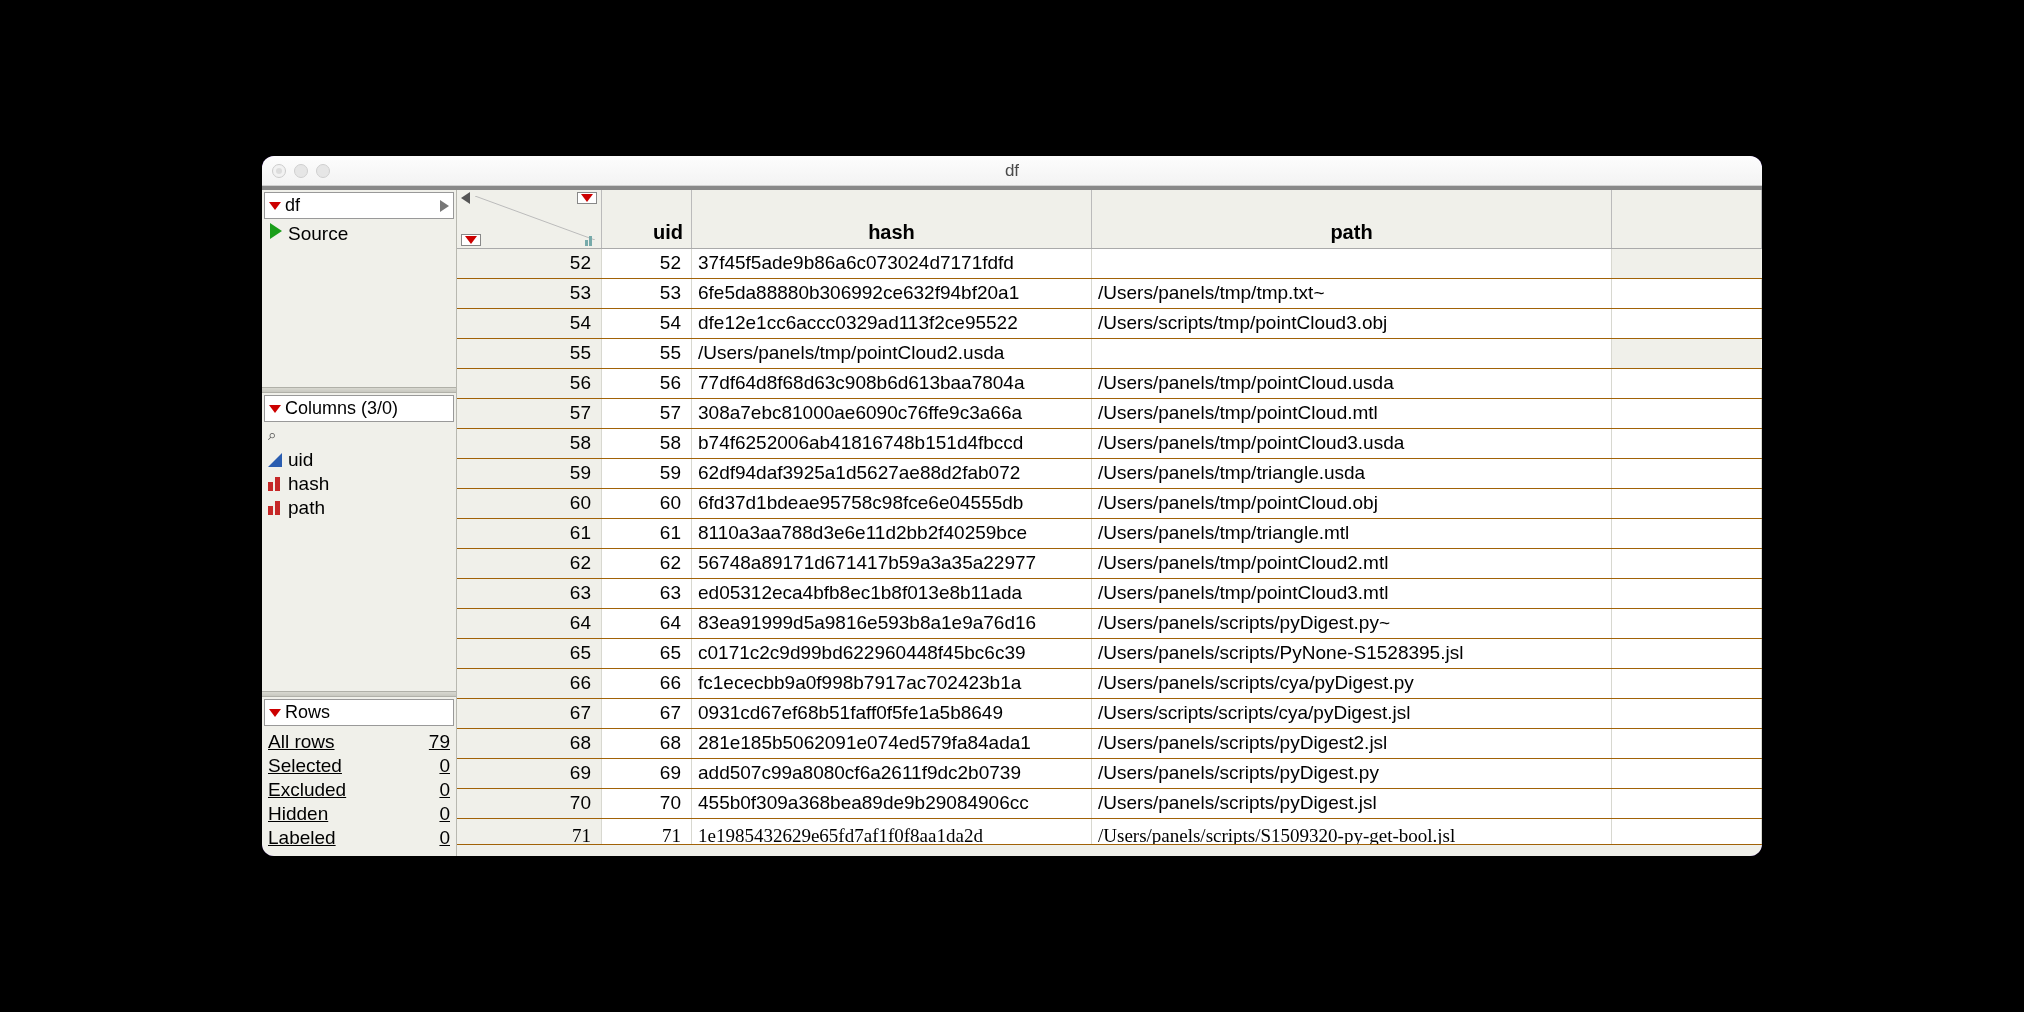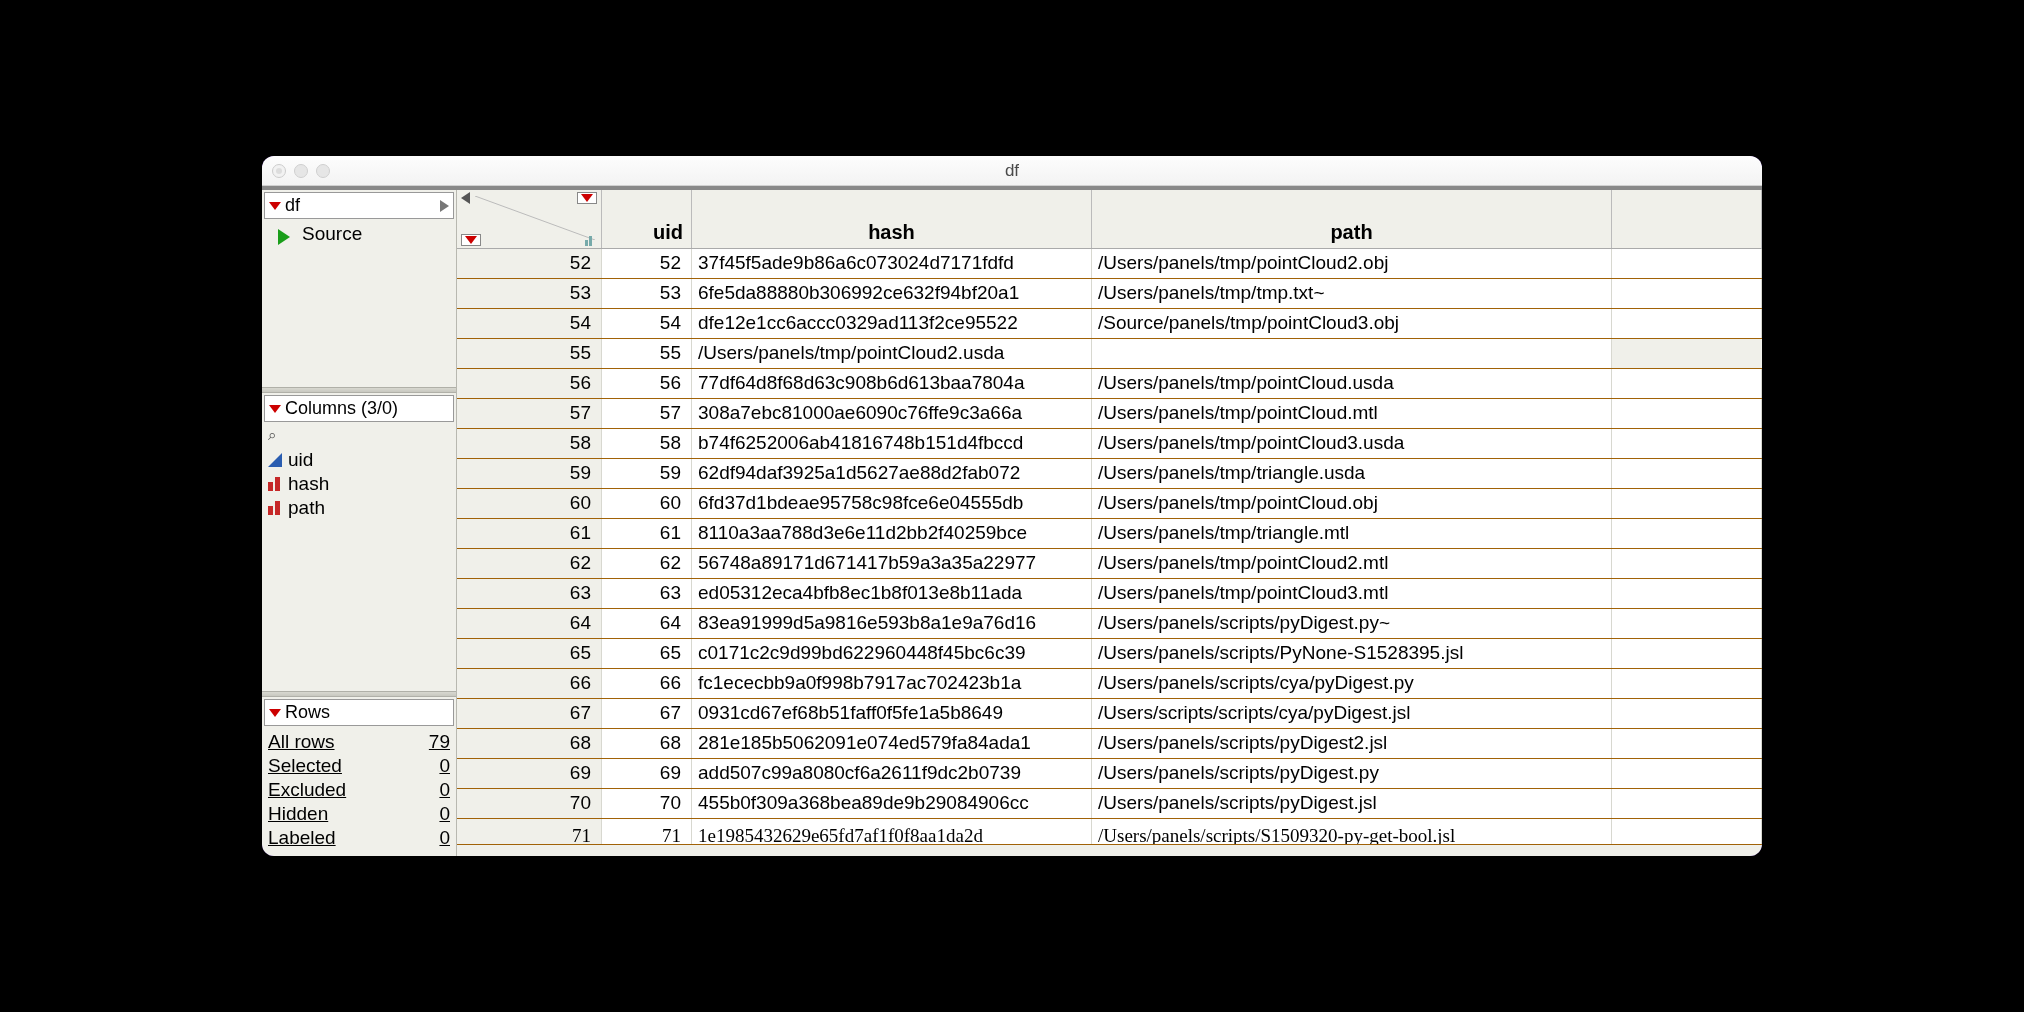--- a/index.html
+++ b/index.html
@@ -69,21 +69,21 @@
     border-top:8px solid #cc0000;
     display:inline-block;
   }
   .panel-head .arrow-right {
     margin-left:auto;
     width:0;height:0;
     border-top:6px solid transparent;
     border-bottom:6px solid transparent;
     border-left:9px solid #777;
   }
-  .src-row { display:flex; align-items:flex-end; gap:12px; padding:2px 6px 2px 8px; font-size:19px;margin-left:8px;}
+  .src-row { display:flex; align-items:flex-start; gap:6px; padding:2px 6px 2px 8px; font-size:19px;}
   .play-icon {
     width:0;height:0;
     border-top:8px solid transparent;
     border-bottom:8px solid transparent;
     border-left:12px solid #1a9e1a;
   }
   .panel-sep { height:6px; background: linear-gradient(#d8d8d0,#c8c8c0); border-top:1px solid #b0b0a8; border-bottom:1px solid #b0b0a8;}
   .search-row { display:flex; align-items:center; padding:2px 6px; font-size:15px; color:#555;}
   .col-list { padding:2px 6px; font-size:19px;}
   .col-item { display:flex; align-items:center; gap:6px; padding:1px 0;}
@@ -270,35 +270,34 @@
         <div class="hdr-col">
             <span>path</span>
           </div>
         <div></div>
       </div>
       <div class="grid-body" id="grid-body">
           <div class="grid-row">
             <div>52</div>
             <div>52</div>
             <div>37f45f5ade9b86a6c073024d7171fdfd</div>
-            <div>/Users/panels/tmp/pointCloud2.obj</div>
             <div></div>
           </div>
           <div class="grid-row">
             <div>53</div>
             <div>53</div>
             <div>6fe5da88880b306992ce632f94bf20a1</div>
             <div>/Users/panels/tmp/tmp.txt~</div>
             <div></div>
           </div>
           <div class="grid-row">
             <div>54</div>
             <div>54</div>
             <div>dfe12e1cc6accc0329ad113f2ce95522</div>
-            <div>/Source/panels/tmp/pointCloud3.obj</div>
+            <div>/Users/scripts/tmp/pointCloud3.obj</div>
             <div></div>
           </div>
           <div class="grid-row">
             <div>55</div>
             <div>55</div>
             <div>/Users/panels/tmp/pointCloud2.usda</div>
             <div></div>
           </div>
           <div class="grid-row">
             <div>56</div>

